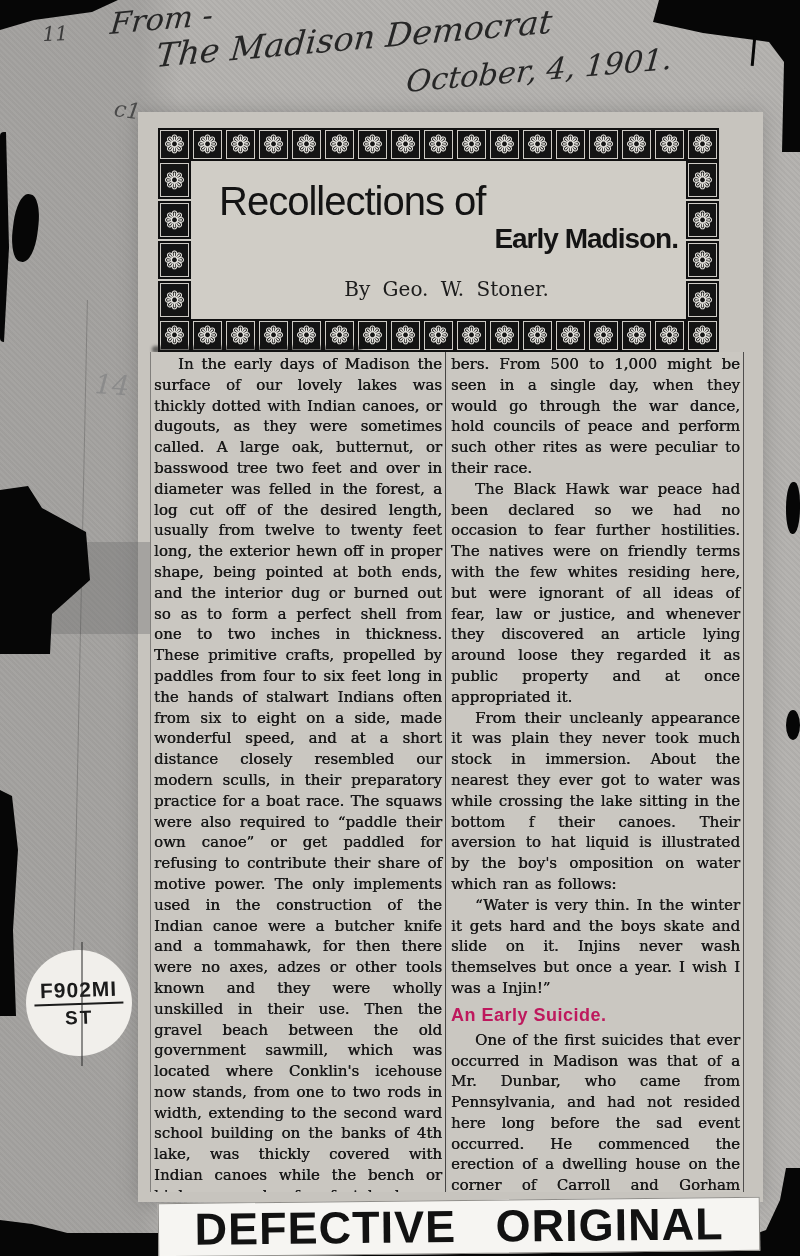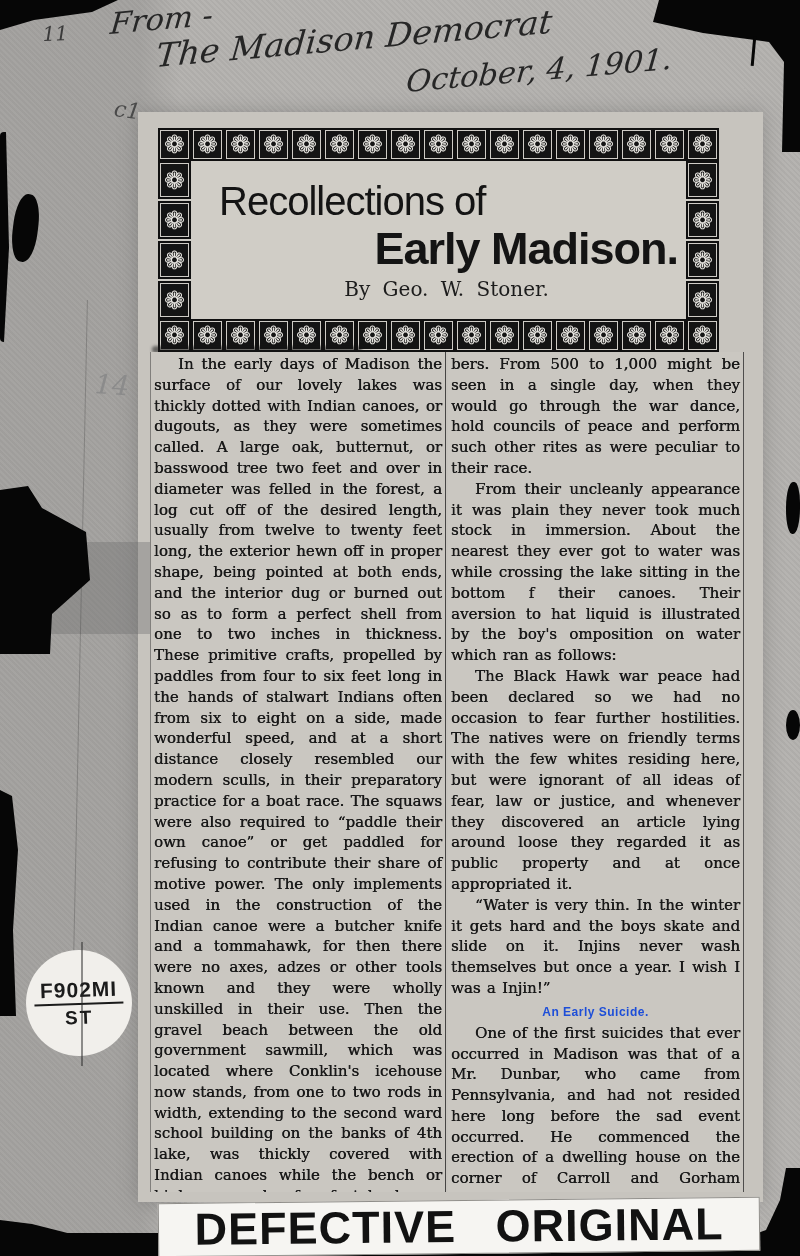--- a/index.html
+++ b/index.html
@@ -56,34 +56,34 @@
   .orn-left{left:0;top:33px;bottom:33px;width:33px;flex-direction:column;justify-content:space-between;}
   .orn-right{right:0;top:33px;bottom:33px;width:33px;flex-direction:column;justify-content:space-between;}
   .tile{width:33px;height:33px;flex:0 0 auto;display:flex;align-items:center;justify-content:center;
         background:#141414;color:#e9e7e2;font-size:25px;line-height:1;
         box-shadow:inset 0 0 0 2px #101010, inset 0 0 0 3px #cfccc6;}
   .orn-left .tile,.orn-right .tile{height:38px;}
   .tile.alt{transform:scaleX(-1);}
   .mast-inner{position:absolute;left:33px;top:33px;right:33px;bottom:33px;
         font-family:"Liberation Sans",sans-serif;color:#141414;}
   .mast-title1{position:absolute;left:28px;top:18px;font-size:40px;font-weight:normal;letter-spacing:-1px;}
-  .mast-title2{position:absolute;right:8px;top:62px;font-size:45px;font-weight:bold;letter-spacing:-1px;}
+  .mast-title2{position:absolute;right:8px;top:62px;font-size:28px;font-weight:bold;letter-spacing:-1px;}
   .mast-byline{position:absolute;left:0;right:0;top:116px;text-align:center;
         font-family:"DejaVu Serif",serif;font-size:20px;color:#1c1c1c;word-spacing:6px;padding-left:16px;}
   
   .columns{position:absolute;left:150px;top:352px;width:600px;height:840px;display:flex;}
   .col{width:296px;height:100%;overflow:hidden;padding:2px 3px 0 3px;box-sizing:border-box;
        background:#cac7c1;}
   .col-left{border-left:1px solid rgba(40,40,40,.45);border-right:1px solid rgba(25,25,25,.75);}
   .col-right{margin-left:2px;border-right:1px solid rgba(25,25,25,.7);}
   .body-par{margin:0;font-size:15px;line-height:20.8px;text-align:justify;color:#191919;
        text-indent:1.6em;text-shadow:.35px 0 0 currentColor;word-spacing:1.5px;}
   .body-par.noindent{text-indent:0;}
-  .subhead{margin:6px 0 4px 0;text-align:center;font-family:"Liberation Sans",sans-serif;
-       font-size:12px;font-weight:bold;color:#1d4ed8;letter-spacing:.5px;}
+  .subhead{margin:6px 0 4px 0;text-align:left;font-family:"Liberation Sans",sans-serif;
+       font-size:18px;font-weight:bold;color:#be185d;letter-spacing:.5px;}
   .smudge{position:absolute;left:152px;top:346px;width:210px;height:7px;
        background:rgba(20,20,20,.55);filter:blur(1.5px);border-radius:3px;}
   
   .stamp-circle{position:absolute;left:26px;top:950px;width:106px;height:106px;border-radius:50%;
        background:#f1efeb;display:flex;flex-direction:column;align-items:center;justify-content:center;}
   .callnum1{font-family:"Liberation Sans",sans-serif;font-size:21px;font-weight:bold;color:#1b1b1b;
        letter-spacing:1px;border-bottom:2px solid #1b1b1b;padding:0 6px 1px 6px;transform:rotate(-2deg);}
   .callnum2{font-family:"Liberation Sans",sans-serif;font-size:19px;font-weight:bold;color:#1b1b1b;
        margin-top:2px;letter-spacing:2px;transform:rotate(-2deg);}
   .stamp-crack{position:absolute;left:81px;top:942px;width:2px;height:124px;background:rgba(40,40,40,.5);}
@@ -181,22 +181,22 @@
   </div>
 
   <div class="smudge"></div>
 
   <div class="columns">
     <div class="col col-left">
         <p class="body-par">In the early days of Madison the surface of our lovely lakes was thickly dotted with Indian canoes, or dugouts, as they were sometimes called. A large oak, butternut, or basswood tree two feet and over in diameter was felled in the forest, a log cut off of the desired length, usually from twelve to twenty feet long, the exterior hewn off in proper shape, being pointed at both ends, and the interior dug or burned out so as to form a perfect shell from one to two inches in thickness. These primitive crafts, propelled by paddles from four to six feet long in the hands of stalwart Indians often from six to eight on a side, made wonderful speed, and at a short distance closely resembled our modern sculls, in their preparatory practice for a boat race. The squaws were also required to “paddle their own canoe” or get paddled for refusing to contribute their share of motive power. The only implements used in the construction of the Indian canoe were a butcher knife and a tommahawk, for then there were no axes, adzes or other tools known and they were wholly unskilled in their use. Then the gravel beach between the old government sawmill, which was located where Conklin's icehouse now stands, from one to two rods in width, extending to the second ward school building on the banks of 4th lake, was thickly covered with Indian canoes while the bench or higher ground a few feet back was covered with a dense growth of native burroaks beneath which wigwams or tepees were thickly interspersed. Then our commercial relations with foreign powers were more active than at present, as Indian villages rudely cultivated patches of gardens, were quite numerous about our lakes, and as the spot where Madison now stands was a sort of assembly grounds, they would congregate here in large num-</p>
       </div>
     <div class="col col-right">
         <p class="body-par noindent">bers. From 500 to 1,000 might be seen in a single day, when they would go through the war dance, hold councils of peace and perform such other rites as were peculiar to their race.</p>
+        <p class="body-par">The Black Hawk war peace had been declared so we had no occasion to fear further hostilities. The natives were on friendly terms with the few whites residing here, but were ignorant of all ideas of fear, law or justice, and whenever they discovered an article lying around loose they regarded it as public property and at once appropriated it.</p>
         <p class="body-par">From their uncleanly appearance it was plain they never took much stock in immersion. About the nearest they ever got to water was while crossing the lake sitting in the bottom f their canoes. Their aversion to hat liquid is illustrated by the boy's omposition on water which ran as follows:</p>
-        <p class="body-par">The Black Hawk war peace had been declared so we had no occasion to fear further hostilities. The natives were on friendly terms with the few whites residing here, but were ignorant of all ideas of fear, law or justice, and whenever they discovered an article lying around loose they regarded it as public property and at once appropriated it.</p>
         <p class="body-par">“Water is very thin. In the winter it gets hard and the boys skate and slide on it. Injins never wash themselves but once a year. I wish I was a Injin!”</p>
         <h3 class="subhead">An Early Suicide.</h3>
         <p class="body-par">One of the first suicides that ever occurred in Madison was that of a Mr. Dunbar, who came from Pennsylvania, and had not resided here long before the sad event occurred. He commenced the erection of a dwelling house on the corner of Carroll and Gorham streets opposite the residence of B. J. Stevens. He became enamored of a young lady in the place and because his affections were not reciprocated he sought in a fit of despondency to take his own life. Borrowing a gun from a neighbor who, suspecting from his actions that all was not right and watched his movements and soon after discovered the unfortunate man a short distance</p>
       </div>
   </div>
 
   <div class="stamp-circle">
     <div class="callnum1">F902MI</div>
     <div class="callnum2">ST</div>
   </div>

